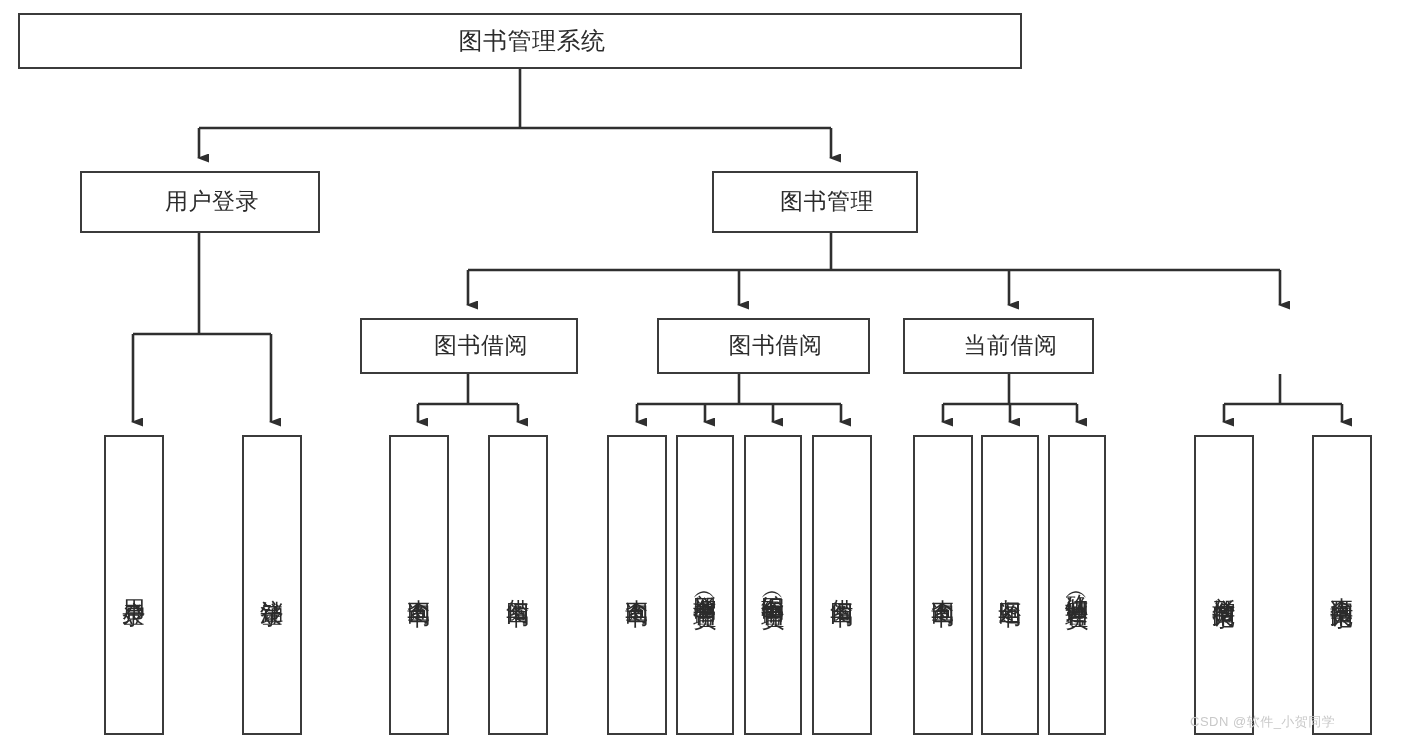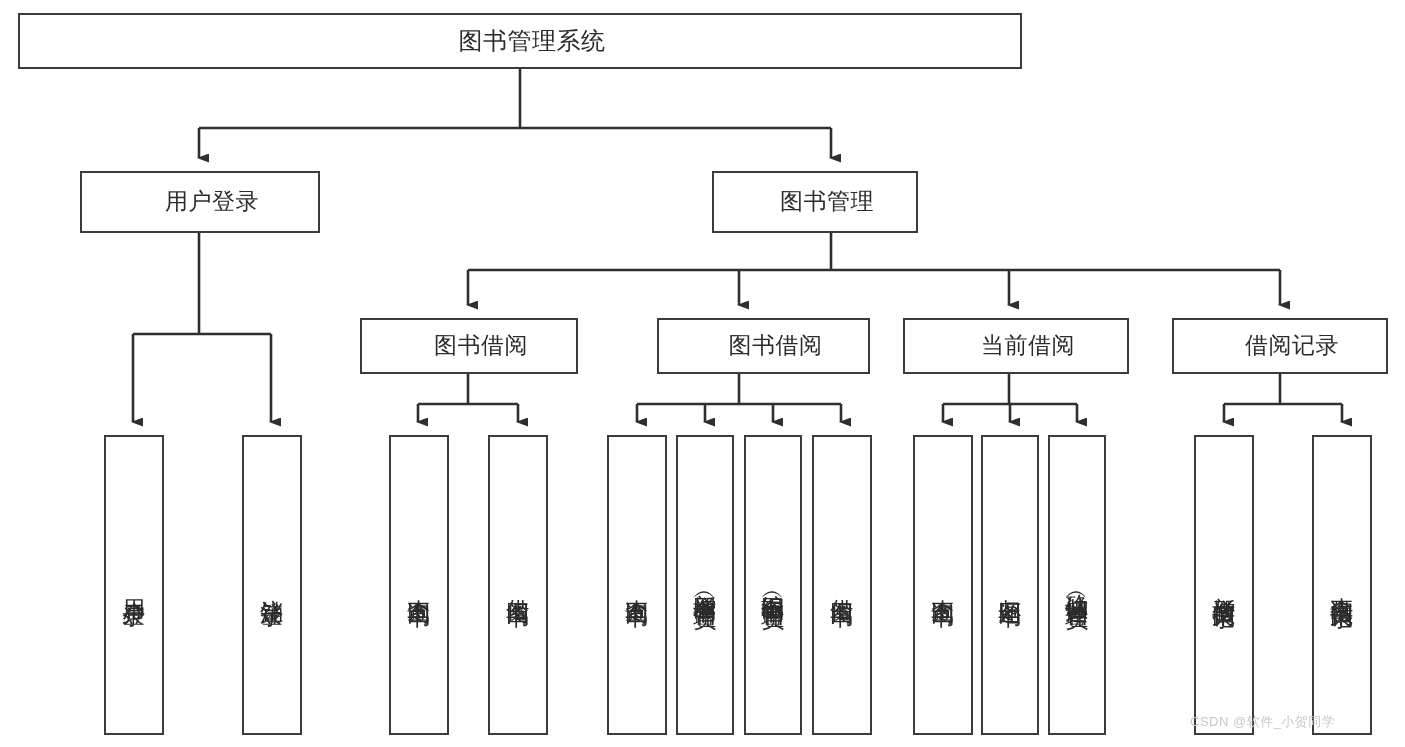--- a/index.html
+++ b/index.html
@@ -136,25 +136,22 @@
   <div class="node horizontal" style="left:712px; top:171px; width:206px; height:62px;">
     <span class="label">图书管理</span>
   </div>
 
   <div class="node horizontal" style="left:360px; top:318px; width:218px; height:56px;">
     <span class="label">图书借阅</span>
   </div>
   <div class="node horizontal" style="left:633px; top:318px; width:213px; height:56px;margin-left:24px;">
     <span class="label">图书借阅</span>
   </div>
-  <div class="node horizontal" style="left:903px; top:318px; width:226px; height:56px;">
+  <div class="node horizontal" style="left:903px; top:318px; width:191px; height:56px;">
     <span class="label">当前借阅</span>
-  </div>
-  <div class="node horizontal" style="left:1172px; top:318px; width:216px; height:56px;">
-    <span class="label">借阅记录</span>
   </div>
 
   <div class="node vertical" style="left:104px; top:435px; width:60px; height:300px;">
     <span class="label">用户登录</span>
   </div>
   <div class="node vertical" style="left:242px; top:435px; width:60px; height:300px;">
     <span class="label">注销登录</span>
   </div>
 
   <div class="node vertical" style="left:389px; top:435px; width:60px; height:300px;">

